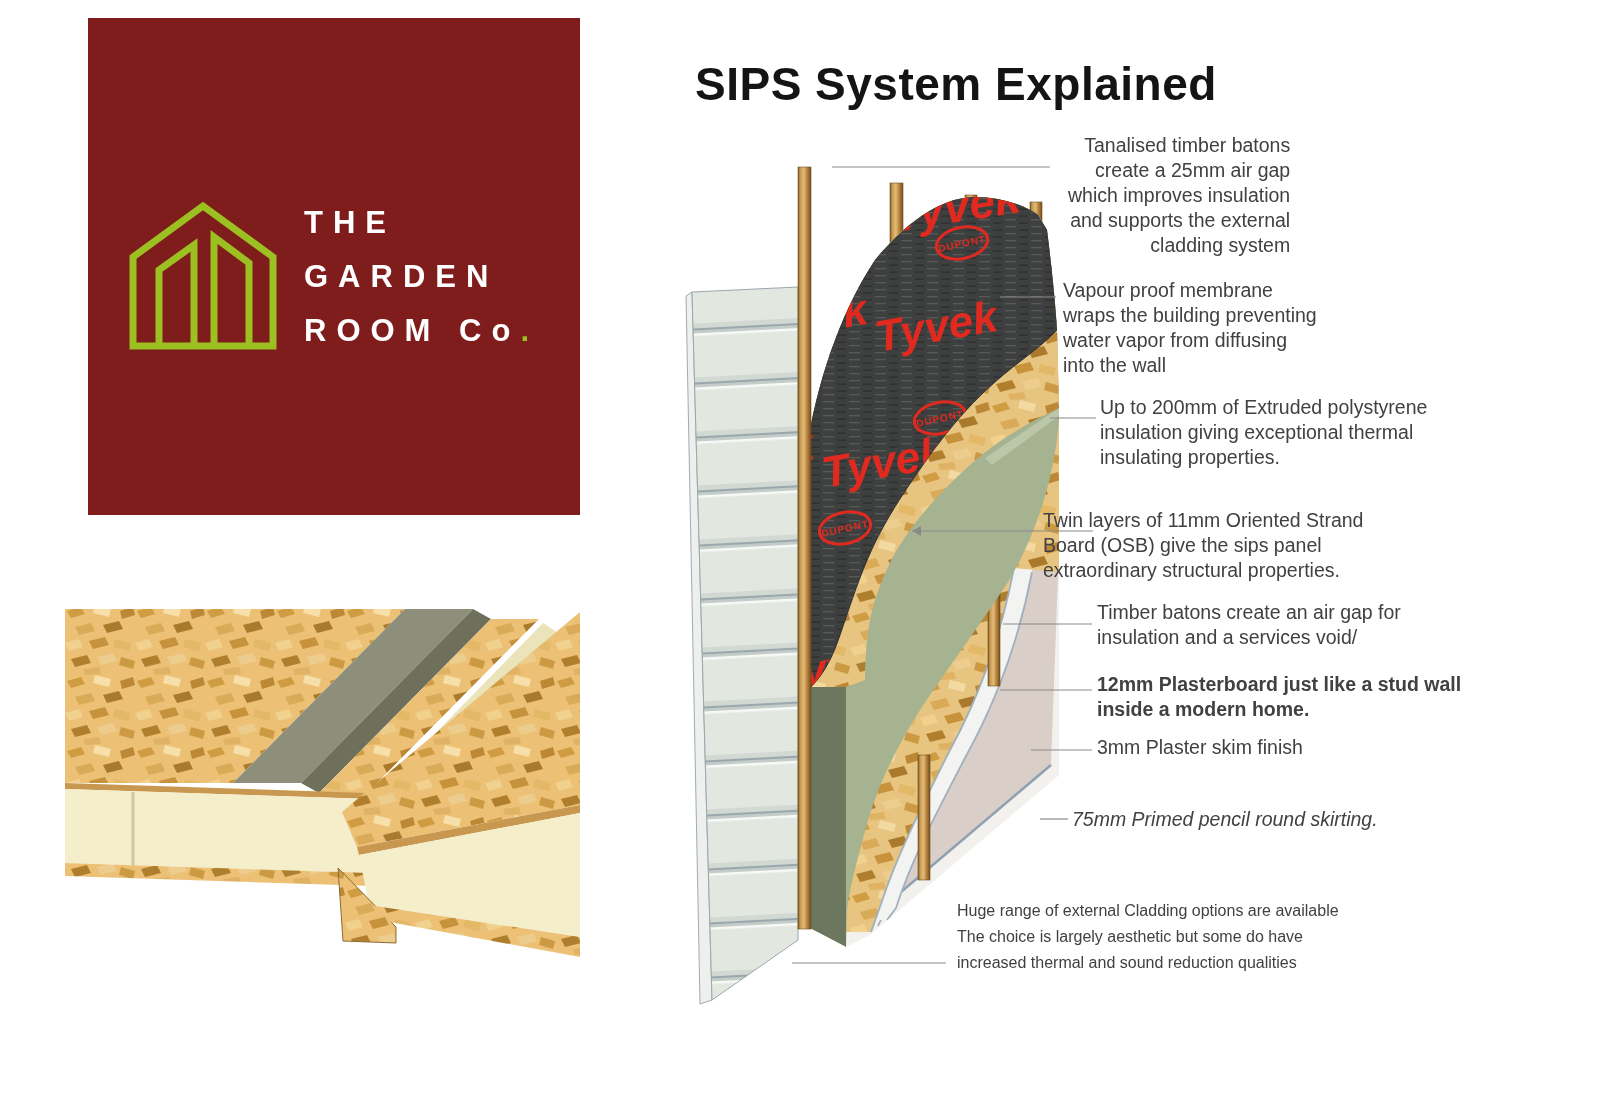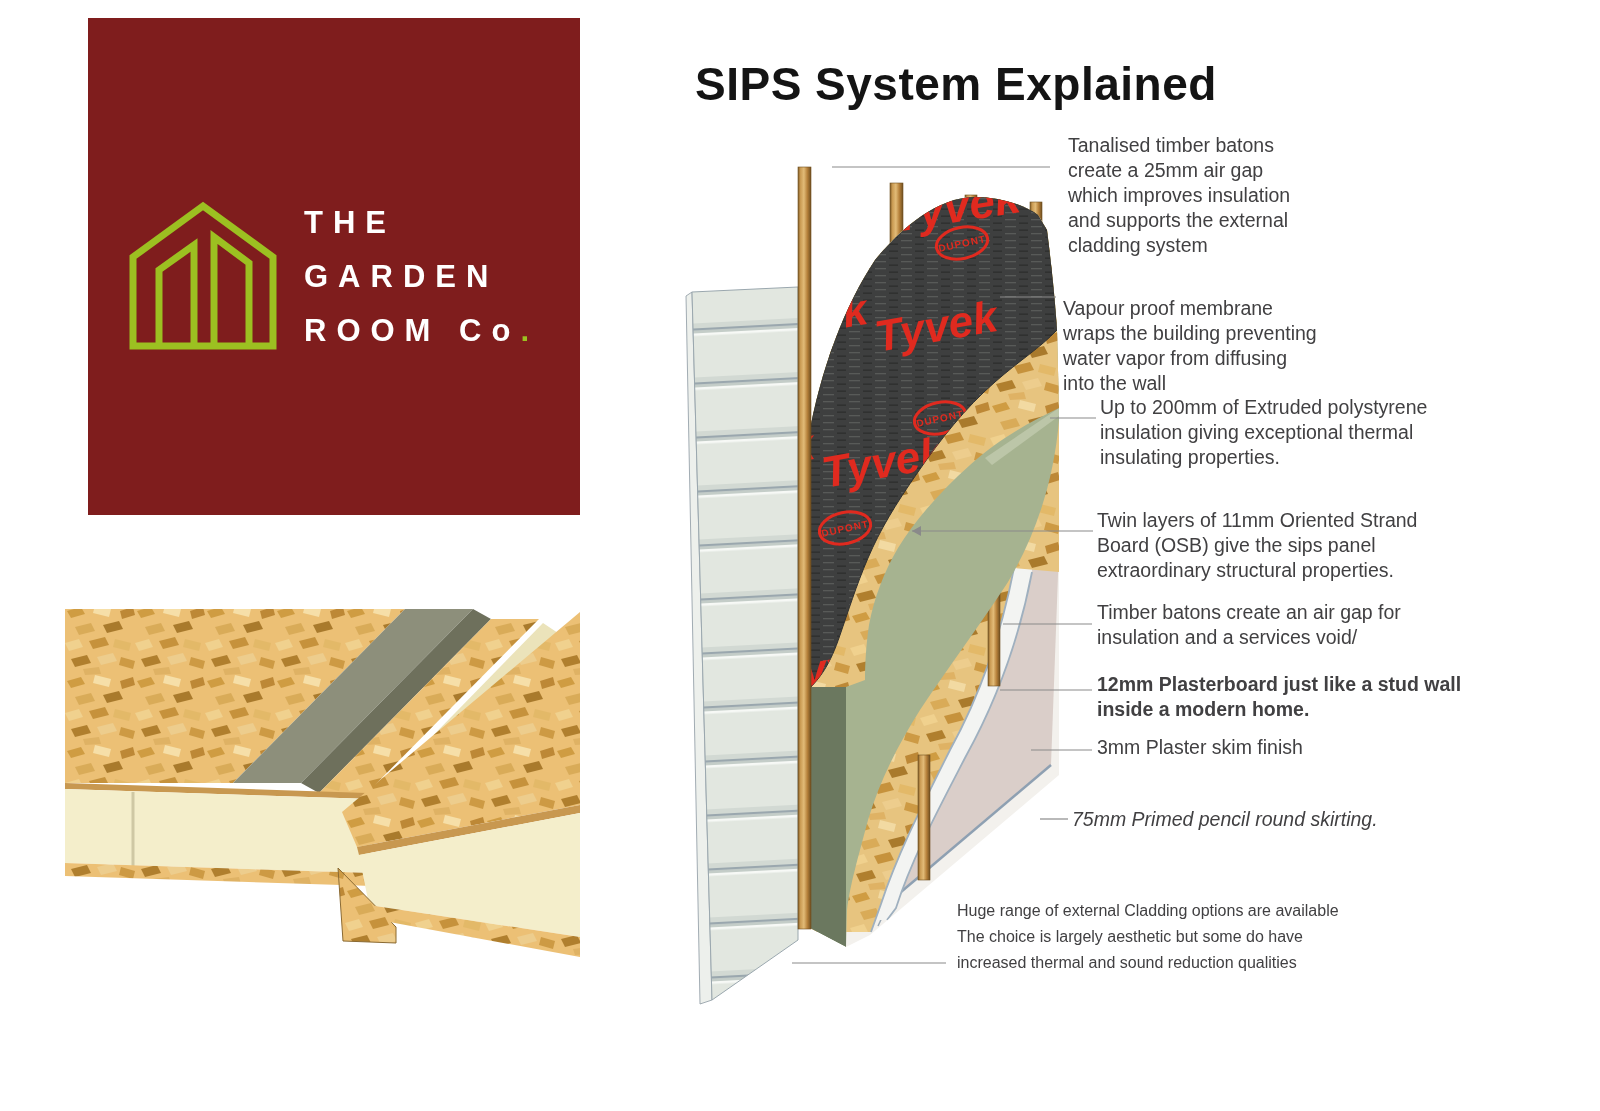--- a/index.html
+++ b/index.html
@@ -209,33 +209,33 @@
 
     <g>
       <polygon points="277,207 515,7 515,200 292,242" fill="url(#osb2)"></polygon>
       <polygon points="292,242 515,200 515,208 294,250" fill="#c89850"></polygon>
       <polygon points="294,250 515,208 515,332 304,300" fill="#f4eecb"></polygon>
       <polygon points="273,263 331,322 331,338 278,336" fill="url(#osb2)" stroke="#8a6a33" stroke-width="1"></polygon>
       <polygon points="304,300 515,332 515,352 308,314" fill="url(#osb2)"></polygon>
     </g>
   </svg>
 
-  <div class="anno" style="left:1068px;top:133px;">Tanalised timber batons
+  <div class="anno" style="left:1068px;top:133px;text-align:right;">Tanalised timber batons
 create a 25mm air gap
 which improves insulation
 and supports the external
 cladding system</div>
-  <div class="anno" style="left:1063px;top:278px;margin-top:18px;">Vapour proof membrane
+  <div class="anno" style="left:1063px;top:278px;">Vapour proof membrane
 wraps the building preventing
 water vapor from diffusing
 into the wall</div>
   <div class="anno" style="left:1100px;top:395px;">Up to 200mm  of Extruded polystyrene
 insulation giving exceptional thermal
 insulating properties.</div>
-  <div class="anno" style="left:1097px;top:508px;">Twin layers of 11mm Oriented Strand
+  <div class="anno" style="left:1043px;top:508px;">Twin layers of 11mm Oriented Strand
 Board (OSB) give the sips panel
 extraordinary  structural properties.</div>
   <div class="anno" style="left:1097px;top:600px;">Timber batons create an air gap for
 insulation and a services void/</div>
   <div class="anno" style="left:1097px;top:672px;font-weight:bold;">12mm Plasterboard just like a stud wall
 inside a modern home.</div>
   <div class="anno" style="left:1097px;top:735px;">3mm Plaster skim finish</div>
   <div class="anno" style="left:1072px;top:807px;font-style:italic;">75mm Primed pencil round skirting.</div>
   <div class="anno big" style="left:957px;top:898px;">Huge range of external Cladding options are available
 The choice is largely aesthetic but some do have

